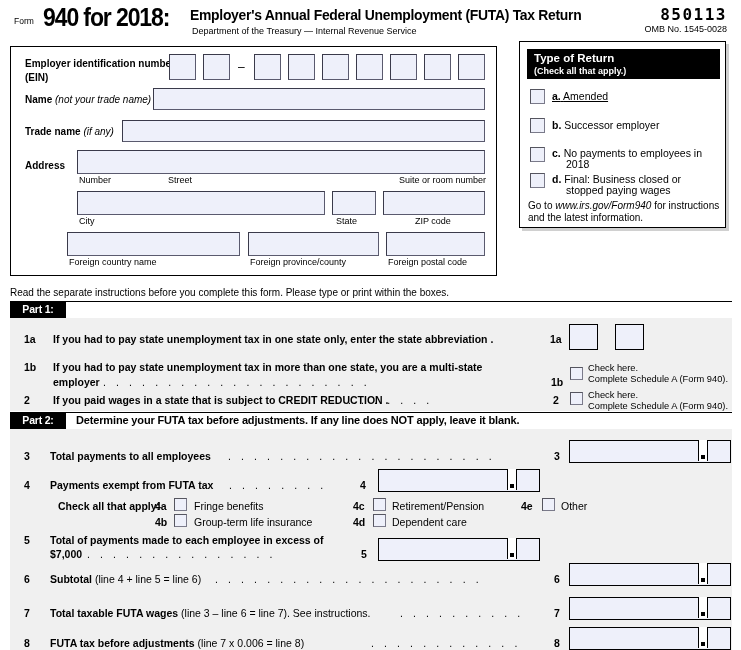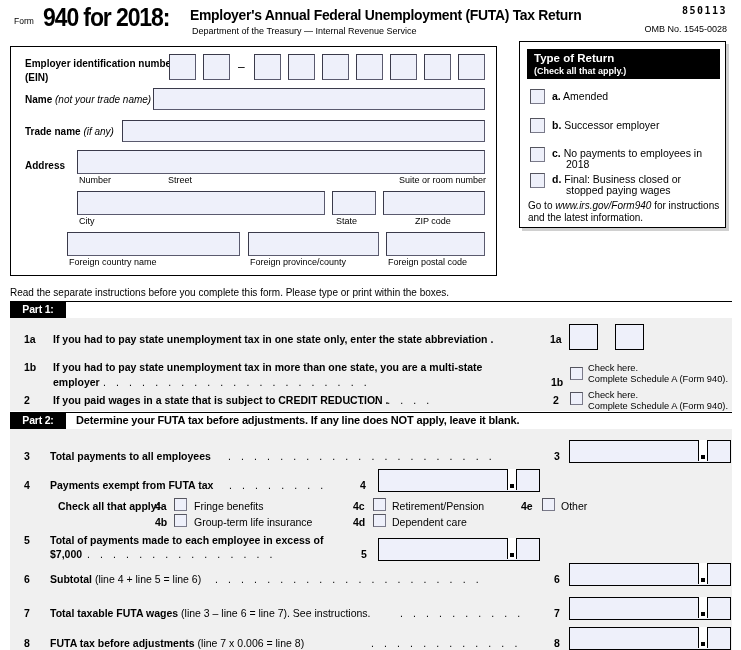--- a/index.html
+++ b/index.html
@@ -37,21 +37,21 @@
     transform: scaleX(0.96);
     transform-origin: left top;
   }
   .dept-line {
     position: absolute; left: 192px; top: 26px;
     font-size: 9px;
   }
   .ocr-number {
     position: absolute; right: 14px; top: 5px;
     font-family: "DejaVu Sans Mono", monospace;
-    font-size: 10px; font-weight: bold;
+    font-size: 16px; font-weight: bold;
     letter-spacing: 1.5px;
   }
   .omb {
     position: absolute; right: 14px; top: 24px;
     font-size: 9px;
   }
 
   
   .entity-box {
     position: absolute; left: 10px; top: 46px;
@@ -267,21 +267,21 @@
   <div class="sublbl" style="left:377px; top:210px;">Foreign postal code</div>
 </div>
 
 <div class="tor-box">
   <div class="tor-header">
     <div class="t1">Type of Return</div>
     <div class="t2">(Check all that apply.)</div>
   </div>
 
   <div class="cb" style="left:10px; top:47px; width:15px; height:15px;"></div>
-  <div class="tor-item" style="left:32px; top:48px;">
+  <div class="tor-item" style="left:32px; top:48px;text-decoration:underline;">
     <b>a.</b>
     <span>Amended</span>
   </div>
 
   <div class="cb" style="left:10px; top:76px; width:15px; height:15px;"></div>
   <div class="tor-item" style="left:32px; top:77px;">
     <b>b.</b>
     <span>Successor employer</span>
   </div>
 

